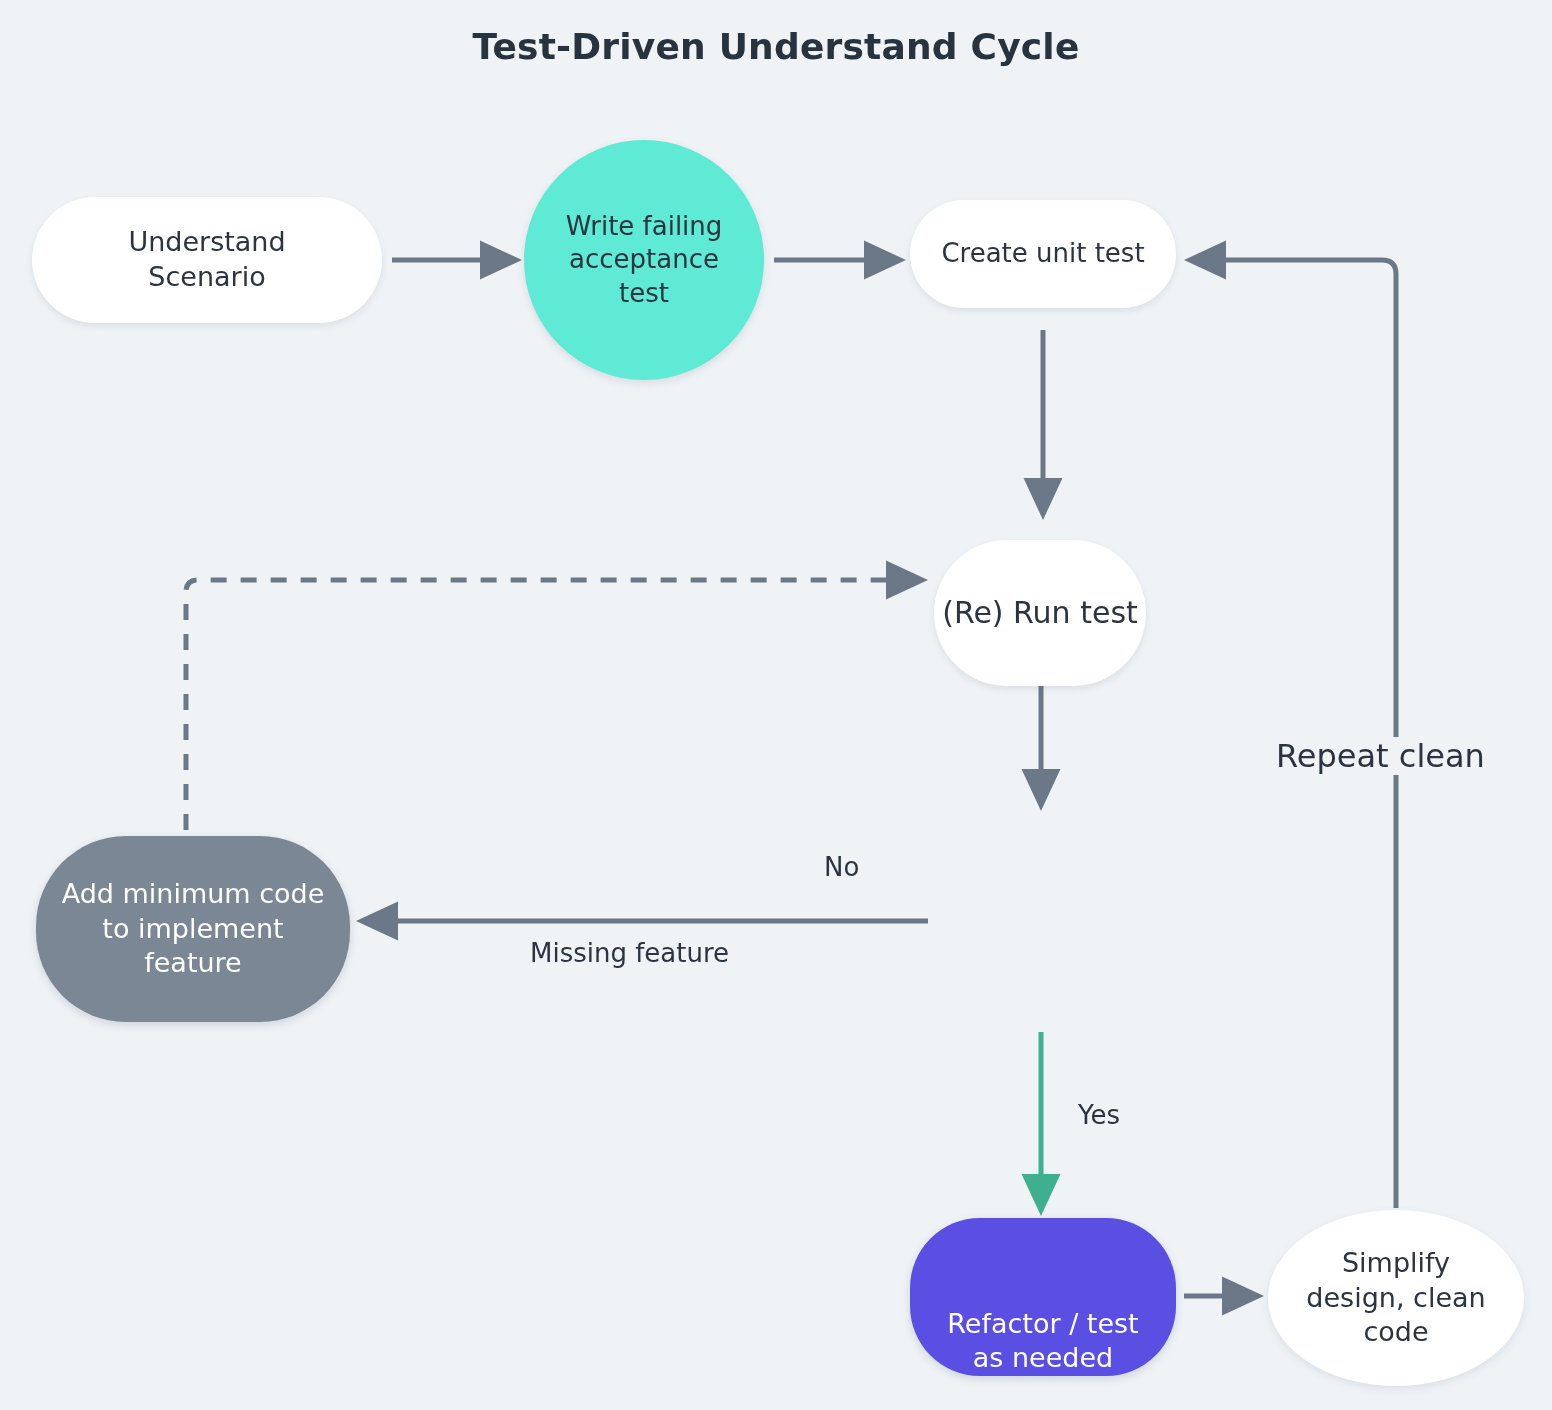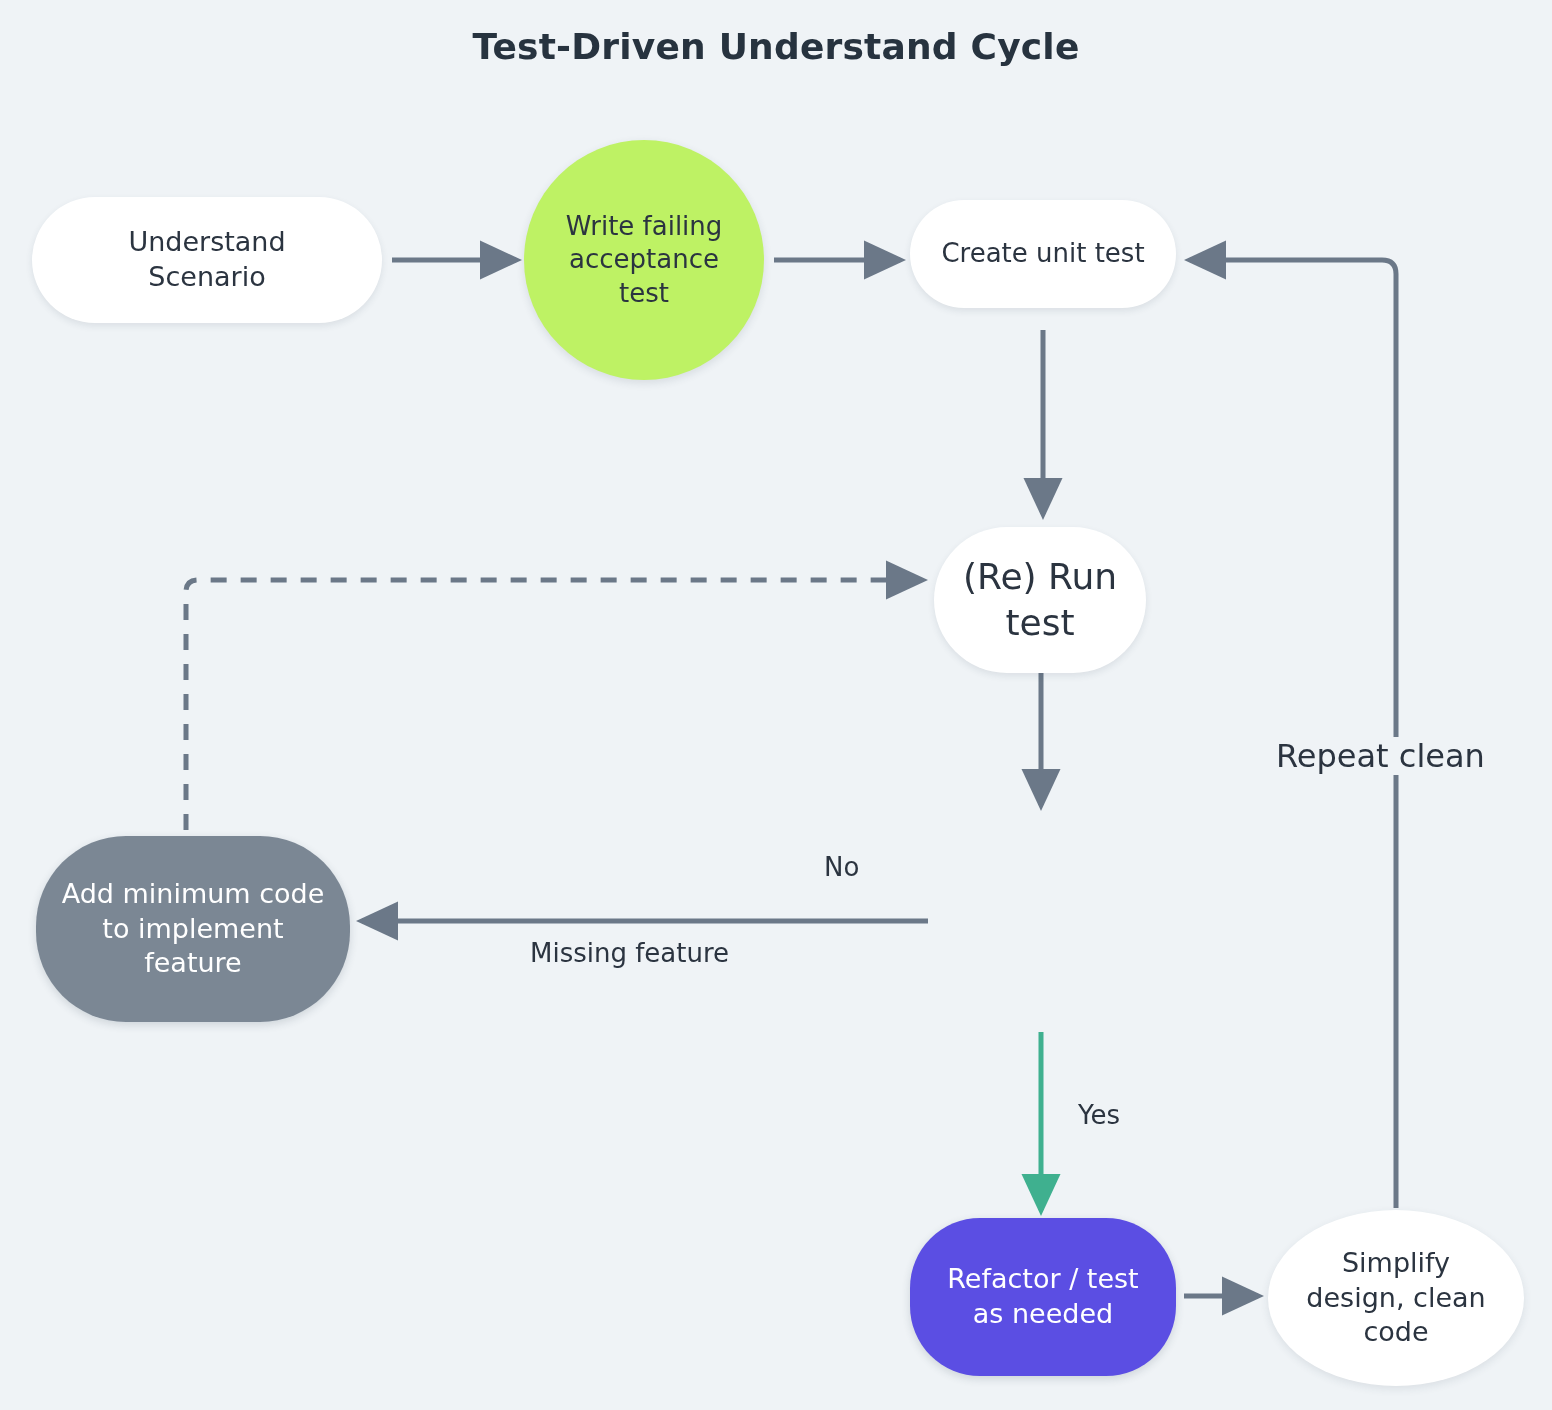--- a/index.html
+++ b/index.html
@@ -47,21 +47,21 @@
     z-index: 4;
   }
   
   .pill {
     background: #ffffff;
     color: #2b3440;
     border-radius: 999px;
     box-shadow: 0 3px 7px rgba(40,55,75,0.10);
   }
   .circle {
-    background: #bef264;
+    background: #5eead4;
     color: #2b3440;
     border-radius: 50%;
     box-shadow: 0 3px 8px rgba(40,55,75,0.12);
   }
   .ellipse {
     background: #ffffff;
     color: #2b3440;
     border-radius: 50%;
     box-shadow: 0 3px 8px rgba(40,55,75,0.10);
   }
@@ -110,24 +110,24 @@
     z-index: 4;
     background: #eff3f6;
     padding: 0 8px;
   }
   .edge-label.big { font-size: 32px; }
 
   
   #n-understand { left: 32px;  top: 197px;  width: 350px; height: 126px; font-size: 27px; }
   #n-write      { left: 524px; top: 140px;  width: 240px; height: 240px; font-size: 26px; }
   #n-createunit { left: 910px; top: 200px;  width: 266px; height: 108px; font-size: 26px; }
-  #n-rerun      { left: 934px; top: 527px;  width: 212px; height: 146px; font-size: 36px; }
+  #n-rerun      { left: 934px; top: 540px;  width: 212px; height: 146px; font-size: 30px; }
   #d-testpass   { left: 932px; top: 813px;  width: 216px; height: 216px; }
   #n-addmin     { left: 36px;  top: 836px;  width: 314px; height: 186px; font-size: 27px; }
-  #n-refactor   { left: 910px; top: 1218px; width: 266px; height: 158px; font-size: 27px; }
+  #n-refactor   { left: 910px; top: 1218px; width: 266px; height: 158px; font-size: 27px; align-items: flex-end; }
   #n-simplify   { left: 1268px;top: 1210px; width: 256px; height: 176px; font-size: 27px; }
 
   #l-no      { left: 816px;  top: 852px; }
   #l-missing { left: 522px;  top: 938px; }
   #l-yes     { left: 1070px; top: 1100px; }
   #l-repeat  { left: 1268px; top: 737px; }
 </style>
 </head>
 <body>
 

